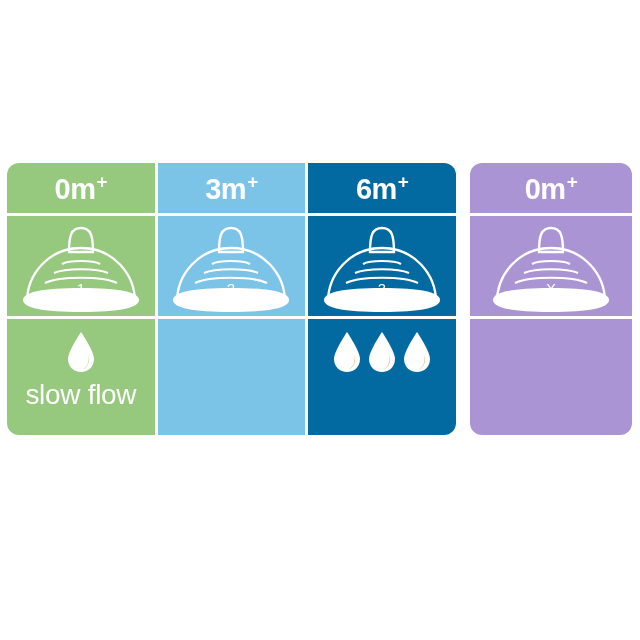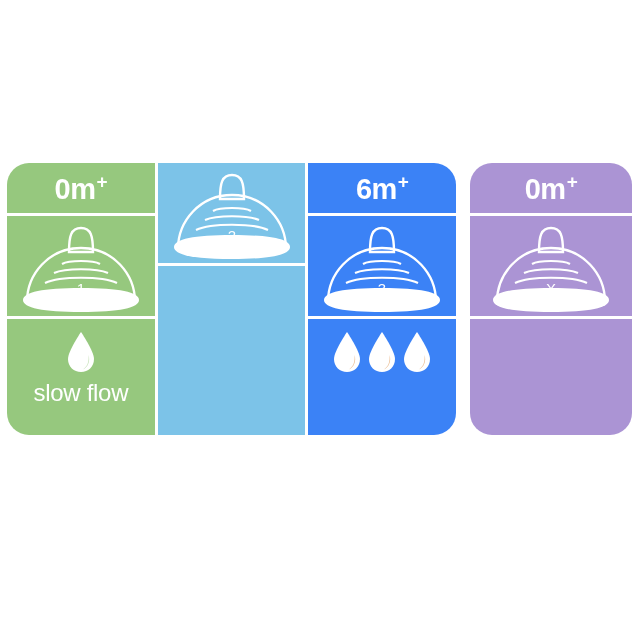--- a/index.html
+++ b/index.html
@@ -21,39 +21,40 @@
     background: #ffffff;
   }
 
   
   .group {
     position: absolute;
     top: 163px;
     height: 272px;
     display: flex;
     flex-direction: row;
-    border-radius: 22px;
+    border-radius: 12px;
     overflow: hidden;
+    justify-content: flex-end;
   }
   #group-main  { left: 7px;   width: 449px; }
   #group-vari  { left: 470px; width: 162px; }
 
   
   .panel {
     position: relative;
     flex: 1 1 0;
     display: flex;
     flex-direction: column;
     box-sizing: border-box;
   }
   .panel + .panel { border-left: 3px solid #ffffff; }
 
   .panel.green  { background: #96c87e; }
   .panel.blue   { background: #7cc3e8; }
-  .panel.orange { background: #3b82f6; }
+  .panel.orange { background: #0369a1; }
   .panel.purple { background: #ab94d4; }
 
   
   .age-row {
     height: 50px;
     flex: 0 0 50px;
     display: flex;
     align-items: center;
     justify-content: center;
     border-bottom: 3px solid #ffffff;
@@ -100,21 +101,21 @@
     display: flex;
     flex-direction: row;
     align-items: flex-end;
     justify-content: center;
     gap: 5px;
     height: 44px;
   }
   .drop-svg { display: block; }
   .flow-label {
     color: #ffffff;
-    font-size: 24px;
+    font-size: 28px;
     line-height: 1;
     margin-top: 8px;
     white-space: nowrap;
     font-weight: normal;
     letter-spacing: -0.3px;
   }
 </style>
 </head>
 <body>
 
@@ -144,20 +145,23 @@
           <svg class="drop-svg" width="30" height="42" viewBox="0 0 30 42">
             <path d="M15 1 C15 1 2 20 2 28 C2 35.7 7.8 41 15 41 C22.2 41 28 35.7 28 28 C28 20 15 1 15 1 Z" fill="#ffffff"></path>
             <path d="M22.5 24 C24.5 30 22 36 17 38.5 C22 35 23 30 22.5 24 Z" fill="#96c87e" opacity="0.55"></path>
           </svg>
         </div>
         <div class="flow-label">slow flow</div>
       </div>
     </div>
 
     <div class="panel blue">
+      <div class="age-row">
+        <div class="age-text"><span>3m</span><span class="age-sup">+</span></div>
+      </div>
 
       <div class="nipple-row">
         <svg class="nipple-svg" width="124" height="92" viewBox="0 0 124 92">
           <path d="M8 82 C8 54 30 28 62 28 C94 28 116 54 116 82 Z" fill="none" stroke="#ffffff" stroke-width="2.4"></path>
           <path d="M50 32 C50 16 52 8 62 8 C72 8 74 16 74 32 Z" fill="none" stroke="#ffffff" stroke-width="2.4"></path>
           <path d="M43 44 C50 40 74 40 81 44" fill="none" stroke="#ffffff" stroke-width="2.2"></path>
           <path d="M35 53 C46 48 78 48 89 53" fill="none" stroke="#ffffff" stroke-width="2.2"></path>
           <path d="M26 63 C41 56 83 56 98 63" fill="none" stroke="#ffffff" stroke-width="2.2"></path>
           <text x="62" y="74" text-anchor="middle" fill="#ffffff" font-size="15" font-family="Liberation Sans, sans-serif">2</text>
           <path d="M4 80 C4 72 24 68 62 68 C100 68 120 72 120 80 C120 88 100 92 62 92 C24 92 4 88 4 80 Z" fill="#ffffff"></path>

